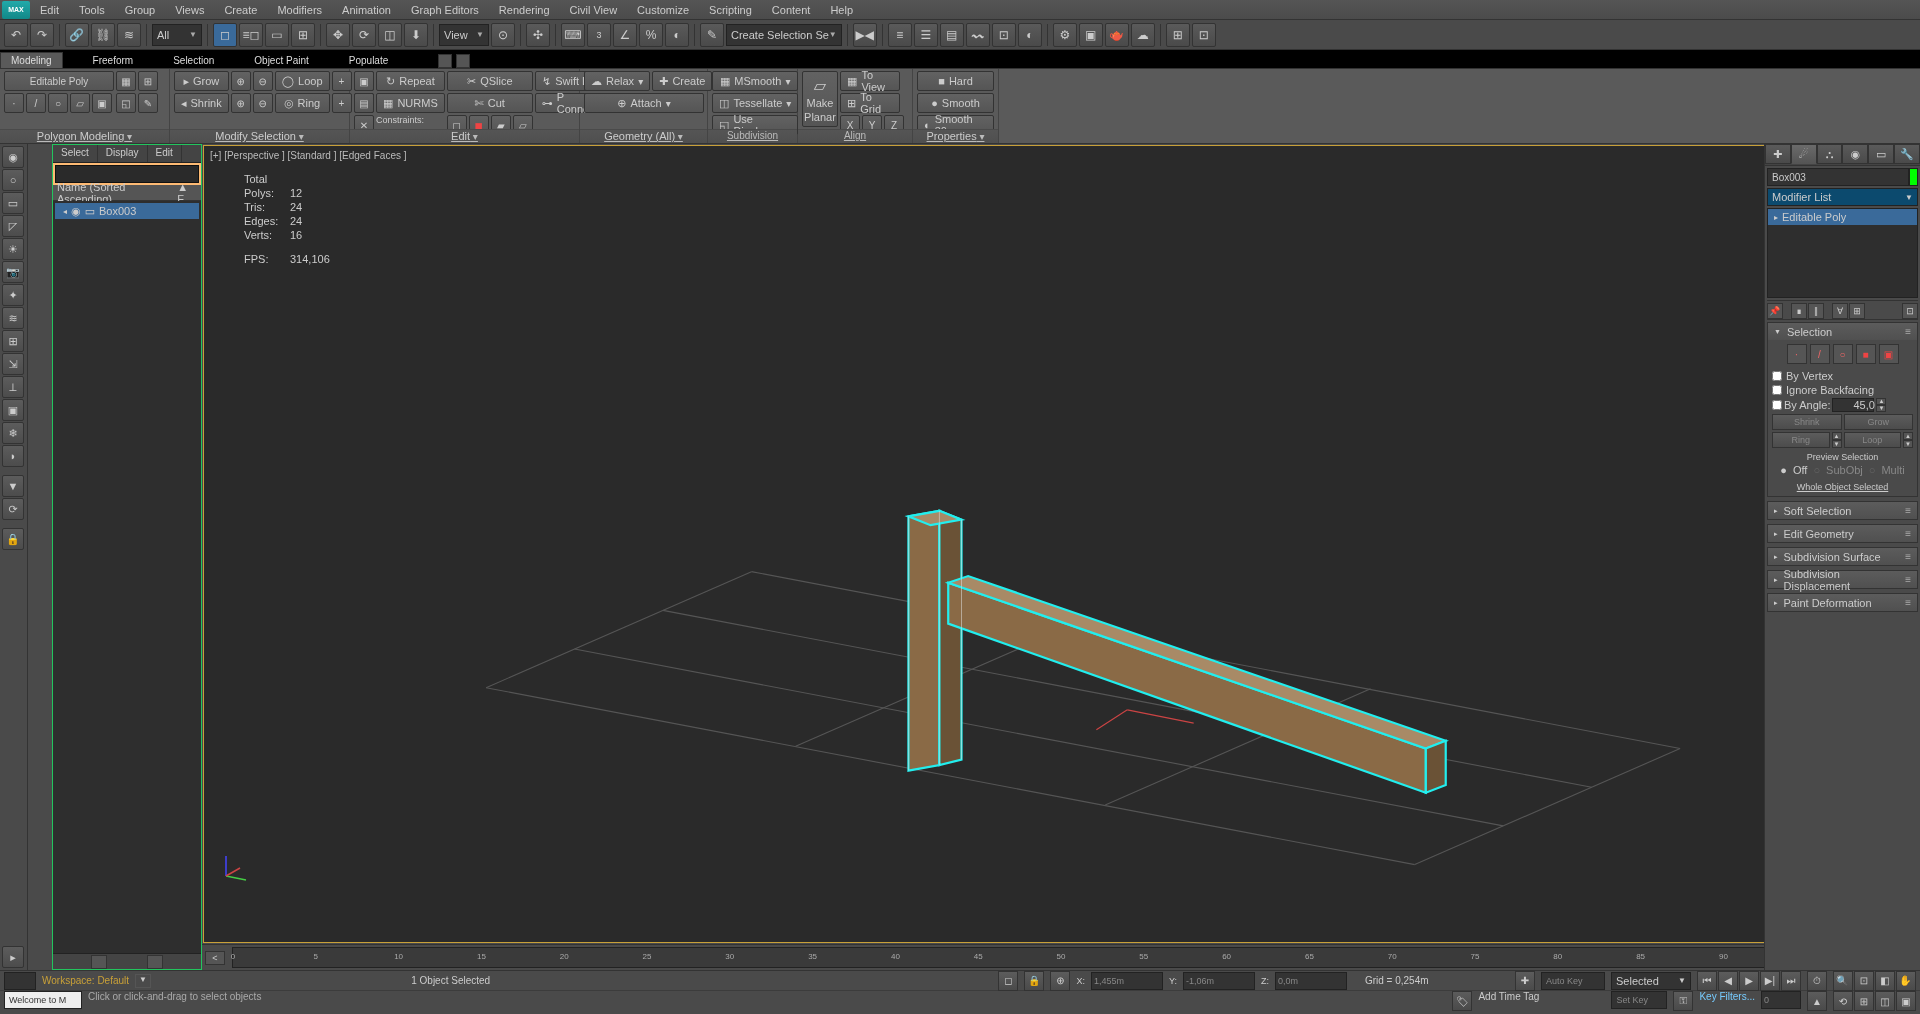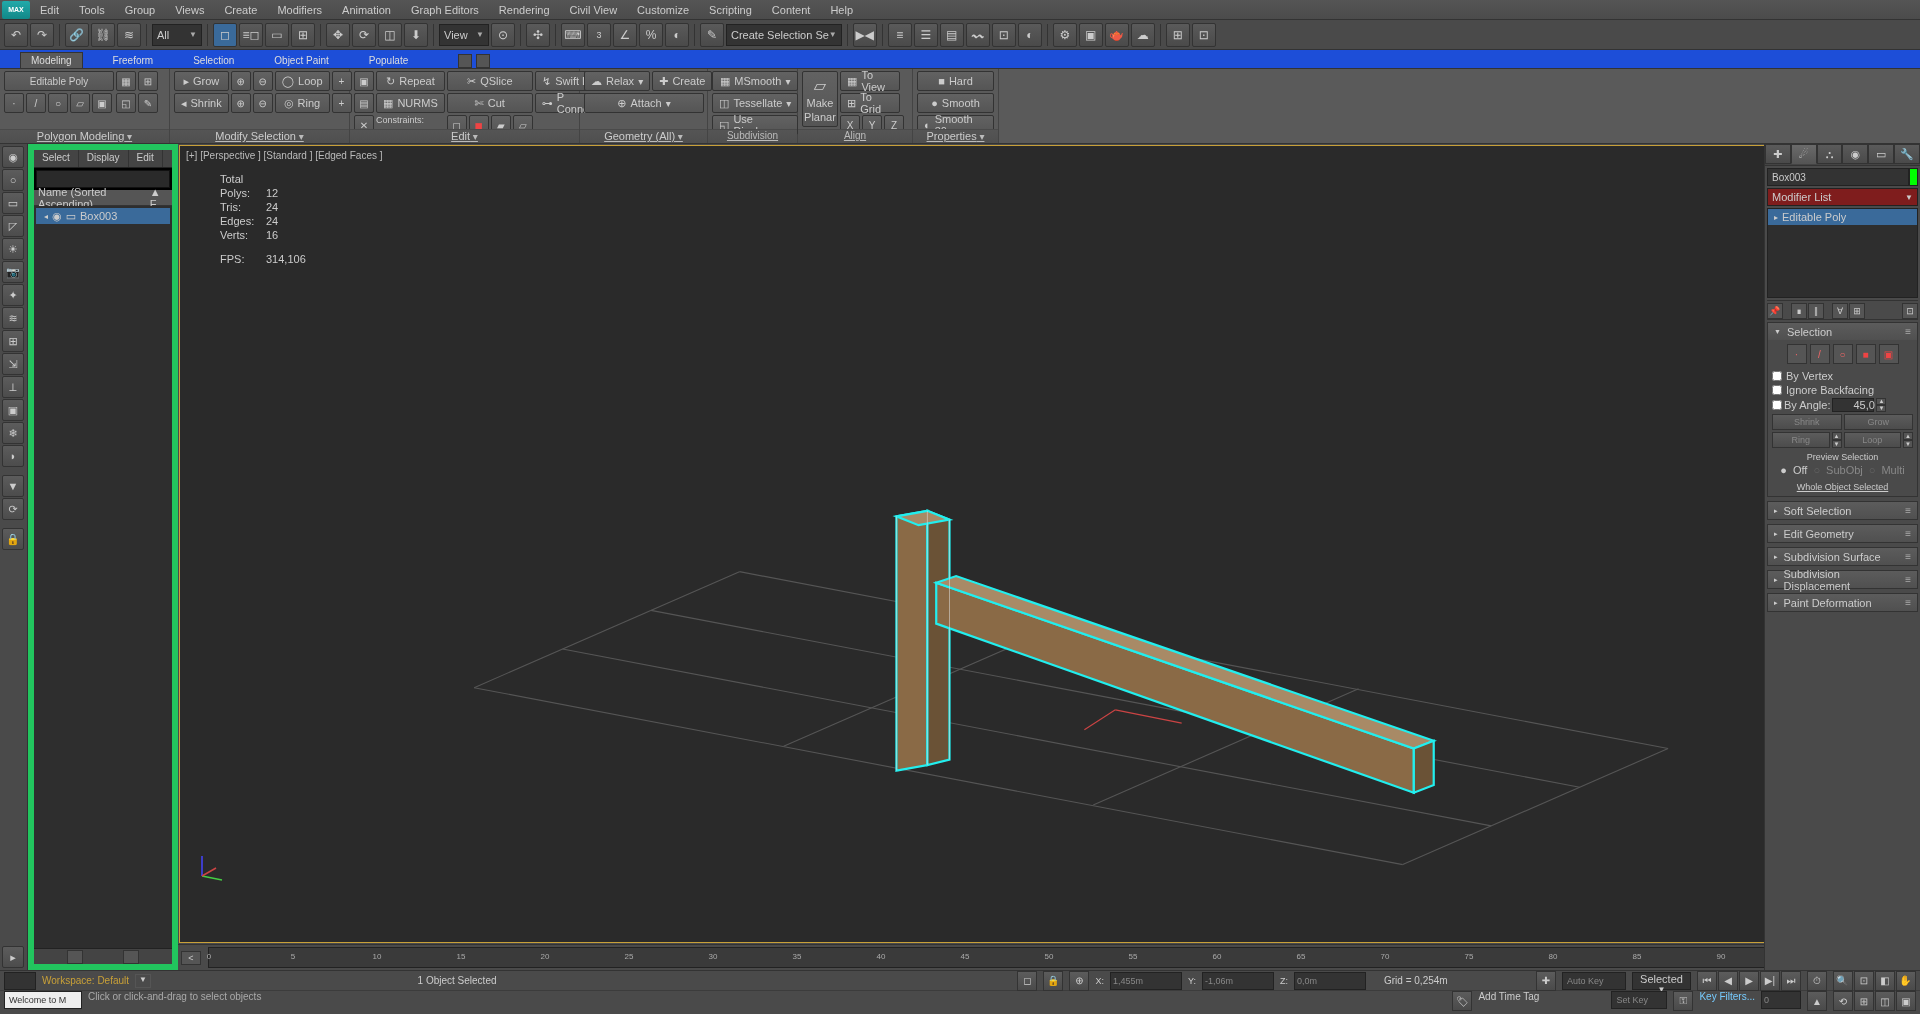--- a/index.html
+++ b/index.html
@@ -11,21 +11,21 @@
 .menubar .menu-item { padding: 2px 10px; cursor: pointer; }
 
 
 .toolbar { height: 30px; background:#4a4a4a; border-bottom:1px solid #333; display:flex; align-items:center; padding: 0 4px; gap:2px; }
 .toolbar .tbtn { width:24px;height:24px;background:linear-gradient(#5a5a5a,#4a4a4a);border:1px solid #333;border-radius:2px;display:flex;align-items:center;justify-content:center;cursor:pointer;color:#ccc;font-size:12px; }
 .toolbar .sep { width:1px;height:22px;background:#333;margin:0 3px; }
 .toolbar .dropdown { height:22px;background:#333;border:1px solid #222;padding:0 4px;display:flex;align-items:center;min-width:80px;justify-content:space-between;font-size:10px; }
 .toolbar .dropdown .arrow { font-size:8px;color:#aaa; }
 
 
-.ribbon-tabs { height:18px; display:flex; background:#1d4ed8; padding-left:20px; gap:20px; align-items:flex-end; }
+.ribbon-tabs { height:18px; display:flex; background:#000000; gap:20px; align-items:flex-end; }
 .ribbon-tabs .rtab { padding:2px 10px;font-size:10px;color:#ddd; }
 .ribbon-tabs .rtab.active { background:#5a5a5a;border:1px solid #333;border-bottom:none; }
 .ribbon-tabs .rtab-icons { margin-left:20px;display:flex;gap:4px; }
 .ribbon-tabs .rtab-icons .ic { width:14px;height:14px;background:#555;border:1px solid #333; }
 
 
 .ribbon { height:76px;background:#5a5a5a;border-top:1px solid #333;border-bottom:1px solid #333;display:flex;align-items:stretch; }
 .ribbon-group { border-right:1px solid #444;padding:2px 4px 0 4px;display:flex;flex-direction:column;position:relative; }
 .ribbon-group-label { position:absolute;bottom:0;left:0;right:0;height:14px;text-align:center;color:#bbb;font-size:10px;background:linear-gradient(#555,#4f4f4f);border-top:1px solid #4a4a4a;text-decoration:underline; }
 .ribbon-content { flex:1;display:flex;align-items:flex-start;gap:2px; }
@@ -34,21 +34,21 @@
 .rbtn.med { height:20px;padding:0 6px;gap:4px;font-size:10px; }
 .rbtn.big { width:36px;height:56px;flex-direction:column;font-size:8px;gap:2px; }
 .rrow { display:flex;gap:2px; }
 .rcol { display:flex;flex-direction:column;gap:2px; }
 
 
 .main-area { position:absolute;top:144px;left:0;right:0;bottom:44px;display:flex; }
 .left-icons { width:28px;background:#4a4a4a;display:flex;flex-direction:column;gap:1px;padding:2px;border-right:1px solid #333; }
 .left-icons .licon { width:22px;height:22px;background:linear-gradient(#5c5c5c,#4c4c4c);border:1px solid #333;border-radius:2px;display:flex;align-items:center;justify-content:center;font-size:11px;cursor:pointer; }
 
-.scene-explorer { width:150px;background:#000000;border:6px solid #22c55e;display:flex;flex-direction:column; }
+.scene-explorer { width:150px;background:#fdba74;border:1px solid #22c55e;display:flex;flex-direction:column;margin-left:24px; }
 .scene-tabs { height:18px;display:flex;background:#444;border-bottom:1px solid #222; }
 .scene-tabs .stab { padding:2px 8px;font-size:10px;border-right:1px solid #333; }
 .scene-search { height:18px;background:#2a2a2a;border:1px solid #111;margin:2px; }
 .scene-header { height:16px;background:#555;border-bottom:1px solid #333;display:flex;align-items:center;padding:0 4px;font-size:9px;color:#ddd;justify-content:space-between; }
 .scene-tree { flex:1;background:#2e2e2e;padding:2px; }
 .tree-row { display:flex;align-items:center;height:16px;padding-left:8px;font-size:10px;gap:4px; }
 .tree-row.sel { background:#3a6a9a; }
 .scene-hsplit { height:16px;background:#444;border-top:1px solid #222;display:flex;justify-content:center;align-items:center;position:relative; }
 .scene-hsplit::before,.scene-hsplit::after{content:"";width:14px;height:12px;background:#555;border:1px solid #333;margin:0 20px;}
 
@@ -71,21 +71,21 @@
 .timeline-ruler .marker { position:absolute;bottom:0;transform:translateX(-50%);font-size:8px;color:#aaa; }
 
 
 .cmd-panel { position:absolute;top:144px;right:0;width:156px;bottom:44px;background:#4a4a4a;border-left:1px solid #333;display:flex;flex-direction:column; }
 .cmd-tabs { height:22px;display:flex;border-bottom:1px solid #333;background:#444; }
 .cmd-tabs .ct { flex:1;height:20px;border:1px solid #333;background:linear-gradient(#5a5a5a,#4a4a4a);display:flex;align-items:center;justify-content:center;font-size:11px;cursor:pointer; }
 .cmd-tabs .ct.active { background:linear-gradient(#6a6a6a,#555);border-bottom:1px solid #555; }
 .cmd-name { height:18px;display:flex;margin:2px; }
 .cmd-name input { flex:1;background:#333;border:1px solid #222;color:#ccc;padding:0 4px;font-size:10px; }
 .cmd-name .colorbox { width:18px;height:18px;background:#0f0;border:1px solid #222; }
-.cmd-dropdown { height:18px;background:#7f1d1d;border:1px solid #222;margin:0 2px;padding:0 4px;display:flex;align-items:center;justify-content:space-between;font-size:10px; }
+.cmd-dropdown { height:18px;background:#0c4a6e;border:1px solid #222;margin:0 2px;padding:0 4px;display:flex;align-items:center;justify-content:space-between;font-size:10px; }
 .mod-stack { height:90px;background:#2e2e2e;border:1px solid #222;margin:2px; }
 .mod-item { padding:2px 6px;font-size:10px;display:flex;align-items:center;gap:4px; }
 .mod-item.sel { background:#3a6a9a;color:#fff; }
 .mod-icons { height:20px;display:flex;gap:1px;margin:0 2px;padding:2px 0;border-top:1px solid #333;border-bottom:1px solid #333; }
 .mod-icons .mi { width:16px;height:16px;background:#555;border:1px solid #333;font-size:9px;display:flex;align-items:center;justify-content:center; }
 .rollout { margin:2px;border:1px solid #333; }
 .rollout-head { height:17px;background:linear-gradient(#5c5c5c,#505050);padding:0 6px;display:flex;align-items:center;gap:6px;font-size:10px;cursor:pointer; }
 .rollout-head .rarr { font-size:7px; }
 .rollout-head .rplus { margin-left:auto;font-size:10px;color:#aaa; }
 .rollout-body { padding:4px;background:#4a4a4a; }
@@ -713,21 +713,21 @@
     <span class="coord-label">X:</span>
       <div class="coord-field">1,455m</div>
     <span class="coord-label">Y:</span>
       <div class="coord-field">-1,06m</div>
     <span class="coord-label">Z:</span>
       <div class="coord-field">0,0m</div>
     <span style="margin-left:12px;font-size:10px;">Grid = 0,254m</span>
     <div style="flex:0.3;"></div>
     <div class="status-btn">✚</div>
     <div class="minibox" style="width:64px;color:#888;">Auto Key</div>
-    <div class="minibox" style="width:59px;justify-content:space-between;flex-direction:column;">
+    <div class="minibox" style="width:80px;justify-content:space-between;">
         <span>Selected</span>
         <span style="font-size:8px;">▼</span>
       </div>
     <div class="playback">
       <div class="status-btn">⏮</div>
       <div class="status-btn">◀</div>
       <div class="status-btn">▶</div>
       <div class="status-btn">▶|</div>
       <div class="status-btn">⏭</div>
     </div>

